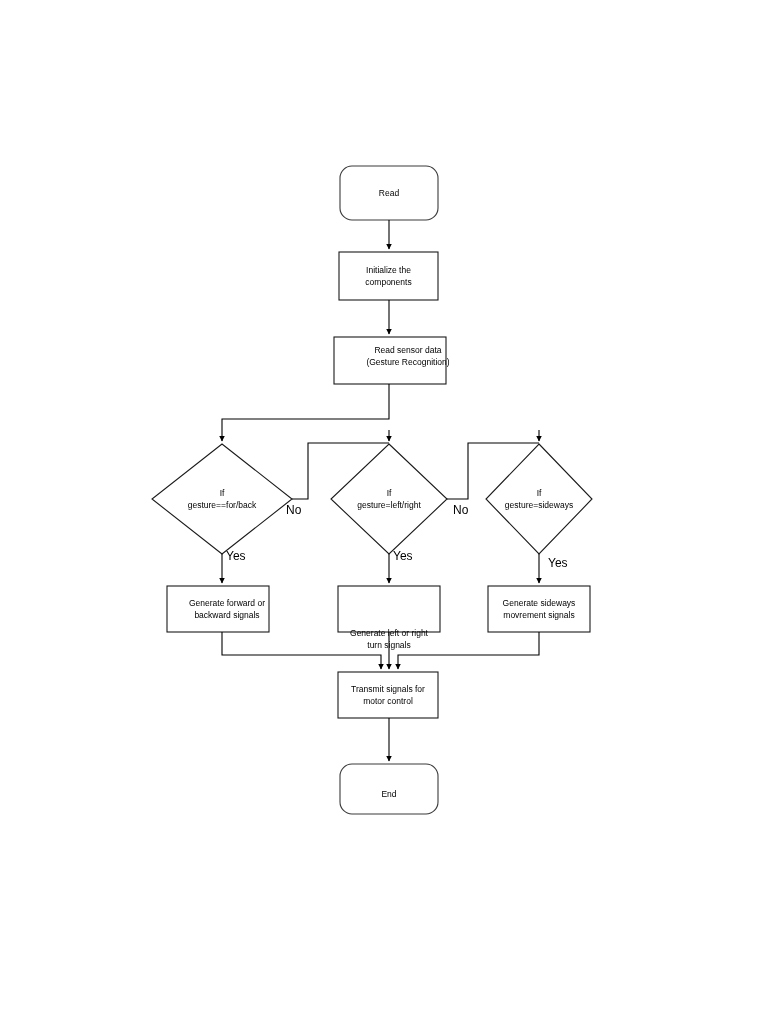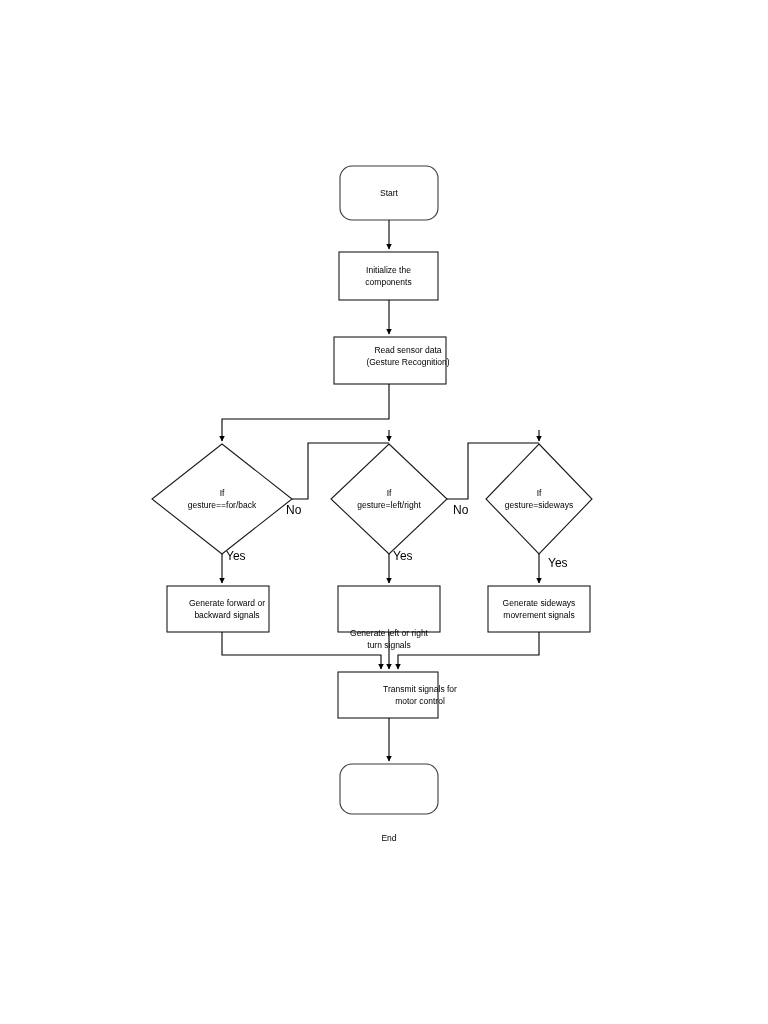--- a/index.html
+++ b/index.html
@@ -94,21 +94,21 @@
 
   <path d="M 222 632 L 222 655 L 381 655 L 381 669" fill="none" stroke="#000000" stroke-width="1.1" marker-end="url(#arrow)"></path>
 
   <path d="M 389 632 L 389 669" fill="none" stroke="#000000" stroke-width="1.1" marker-end="url(#arrow)"></path>
 
   <path d="M 539 632 L 539 655 L 398 655 L 398 669" fill="none" stroke="#000000" stroke-width="1.1" marker-end="url(#arrow)"></path>
 
   <path d="M 389 718 L 389 761" fill="none" stroke="#000000" stroke-width="1.1" marker-end="url(#arrow)"></path>
 </svg>
 
-<div class="node-label" style="left:340px; top:166px; width:98px; height:54px;">Start</div>
+<div class="node-label" style="left:340px; top:166px; width:98px; height:54px;">Read</div>
 
 <div class="node-label" style="left:339px; top:252px; width:99px; height:48px;">Initialize the
 components</div>
 
 <div class="node-label" style="left:352px; top:337px; width:112px; height:37px;">Read sensor data
 (Gesture Recognition)</div>
 
 <div class="node-label" style="left:152px; top:477px; width:140px; height:44px;">If
 gesture==for/back</div>
 
@@ -120,24 +120,24 @@
 
 <div class="node-label" style="left:167px; top:586px; width:120px; height:46px;">Generate forward or
 backward signals</div>
 
 <div class="node-label" style="left:338px; top:616px; width:102px; height:46px;">Generate left or right
 turn signals</div>
 
 <div class="node-label" style="left:488px; top:586px; width:102px; height:46px;">Generate sideways
 movrement signals</div>
 
-<div class="node-label" style="left:338px; top:672px; width:100px; height:46px;padding-left:32px;">Transmit signals for
+<div class="node-label" style="left:338px; top:672px; width:100px; height:46px;">Transmit signals for
 motor control</div>
 
-<div class="node-label" style="left:340px; top:764px; width:98px; height:60px;margin-top:44px;">End</div>
+<div class="node-label" style="left:340px; top:764px; width:98px; height:60px;">End</div>
 
 <div class="edge-label" style="left:286px; top:505px;">No</div>
 
 <div class="edge-label" style="left:226px; top:551px;">Yes</div>
 
 <div class="edge-label" style="left:453px; top:505px;">No</div>
 
 <div class="edge-label" style="left:393px; top:551px;">Yes</div>
 
 <div class="edge-label" style="left:548px; top:558px;">Yes</div>

